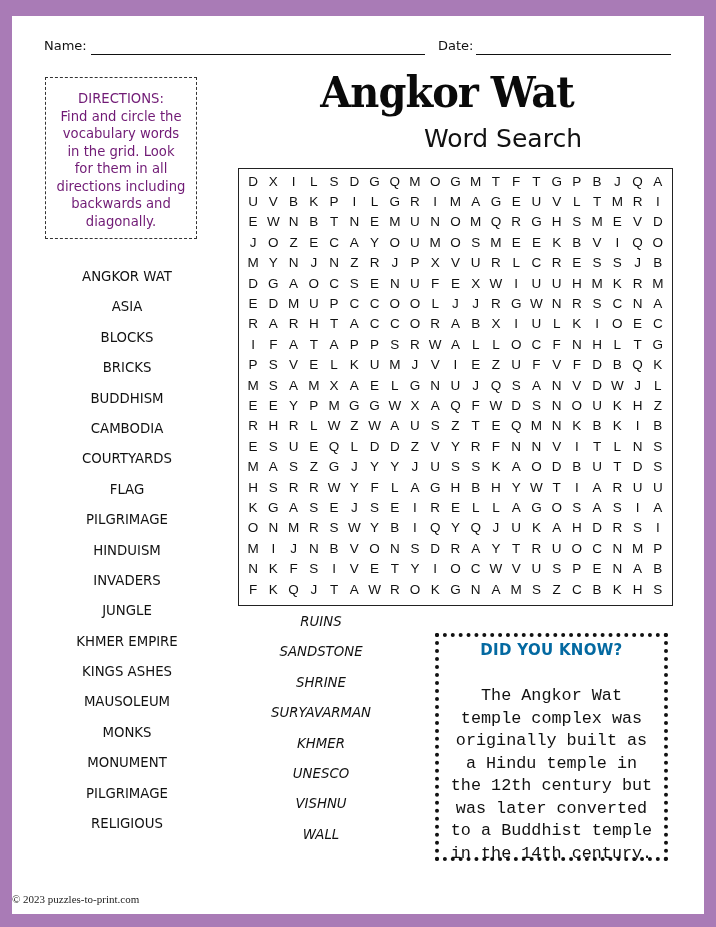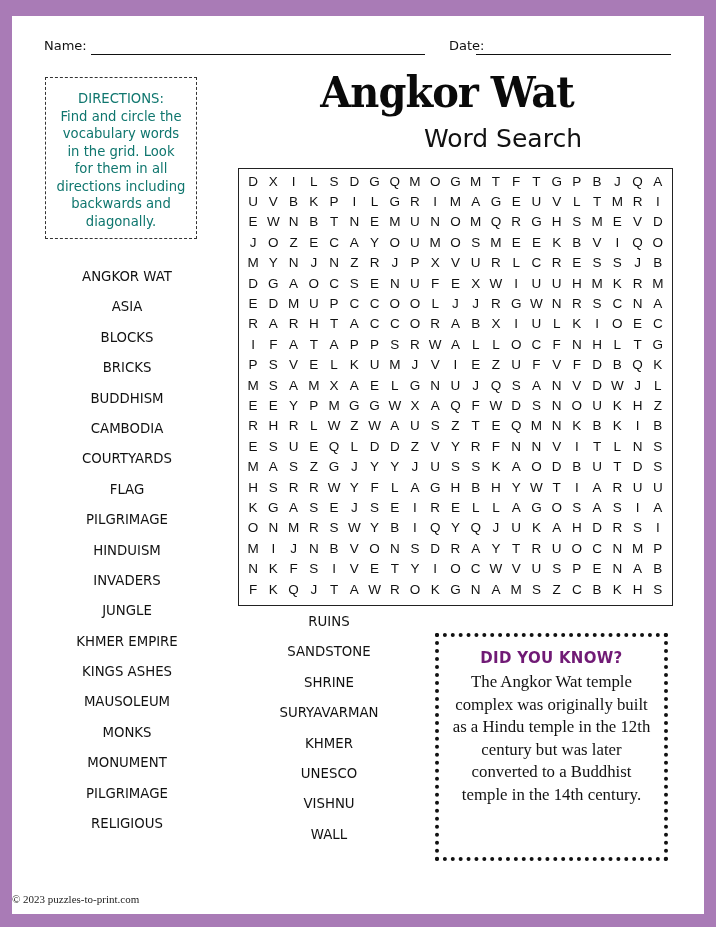--- a/index.html
+++ b/index.html
@@ -16,29 +16,29 @@
     width: 692px; height: 898px;
     background: #ffffff;
   }
   .hdr {
     position: absolute; top: 22px; left: 0; width: 100%;
     font-size: 13px; color: #111;
     font-family: "DejaVu Sans", sans-serif;
   }
   .hdr .name-label { position: absolute; left: 32px; top: 0; }
   .hdr .name-line { position: absolute; left: 79px; top: 16px; width: 334px; border-bottom: 1.5px solid #111; }
-  .hdr .date-label { position: absolute; left: 426px; top: 0; margin-left: 11px; }
+  .hdr .date-label { position: absolute; left: 426px; top: 0; }
   .hdr .date-line { position: absolute; left: 464px; top: 16px; width: 195px; border-bottom: 1.5px solid #111; }
 
   .directions {
     position: absolute; left: 33px; top: 61px;
     width: 152px; height: 162px;
     border: 1.5px dashed #333;
     text-align: center;
-    font-size: 13.2px; line-height: 17.5px; color: #0f766e;
+    font-size: 13.2px; line-height: 17.5px; color: #701a75;
     padding-top: 12px; box-sizing: border-box;
   }
 
   .title {
     position: absolute; left: 300px; top: 52px; width: 270px;
     text-align: center;
     font-family: "DejaVu Serif", serif;
     font-weight: 900; font-size: 40px; letter-spacing: -1px;
     color: #0a0a0a;
     transform: scaleY(1.05);
@@ -64,36 +64,36 @@
     font-family: "Liberation Sans", sans-serif;
     font-size: 13.5px; color: #111;
   }
 
   .words-col {
     position: absolute; width: 170px; text-align: center;
     font-size: 13.3px; color: #111;
   }
   .words-col .word { height: 30.4px; line-height: 30.4px; }
   .col1 { left: 30px; top: 246px; }
-  .col2 { left: 232px; top: 591px; }
+  .col2 { left: 224px; top: 591px; font-style: italic; }
 
   .dyk {
     position: absolute; left: 423px; top: 617px;
     width: 233px; height: 228px;
     border: 4px dotted #111;
     box-sizing: border-box;
     text-align: center;
   }
   .dyk-title {
-    margin-top: 12px;
-    font-size: 15px; font-weight: 900; color: #701a75; letter-spacing: 0.3px;
+    margin-top: 4px;
+    font-size: 15px; font-weight: 900; color: #0369a1; letter-spacing: 0.3px;
   }
   .dyk-body {
-    margin: 4px 8px 0 8px;
-    font-family: Liberation Serif, serif;
+    margin: 26px 8px 0 8px;
+    font-family: Liberation Mono, monospace;
     font-size: 16.8px; line-height: 22.5px; color: #111; text-align: center;
   }
 
   .footer {
     position: absolute; left: 0; top: 877px; width: 100%;
     text-align: left;
     font-family: "Liberation Serif", serif;
     font-size: 11px; color: #222;
   }
 </style>

